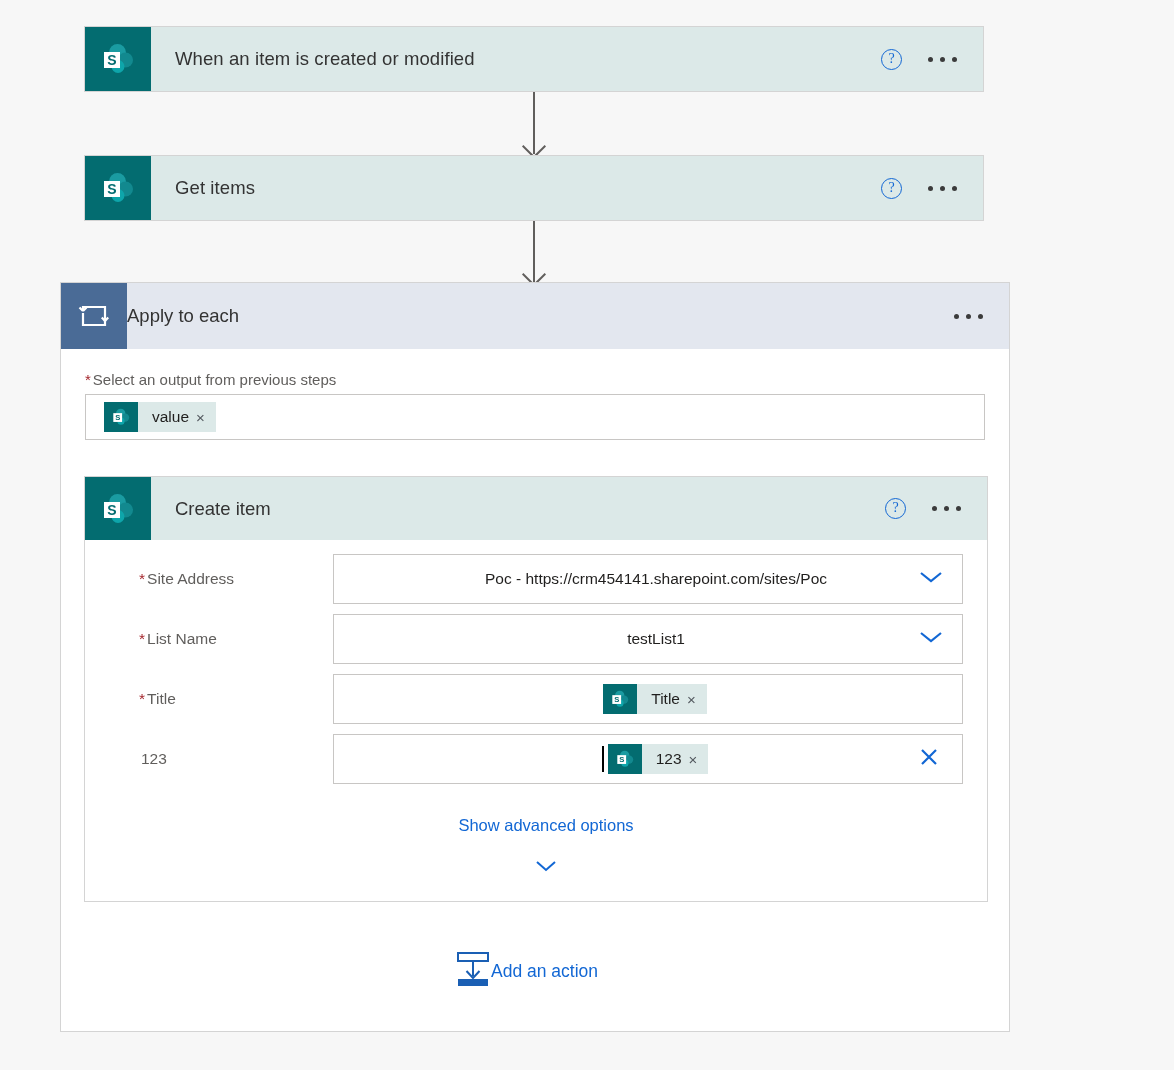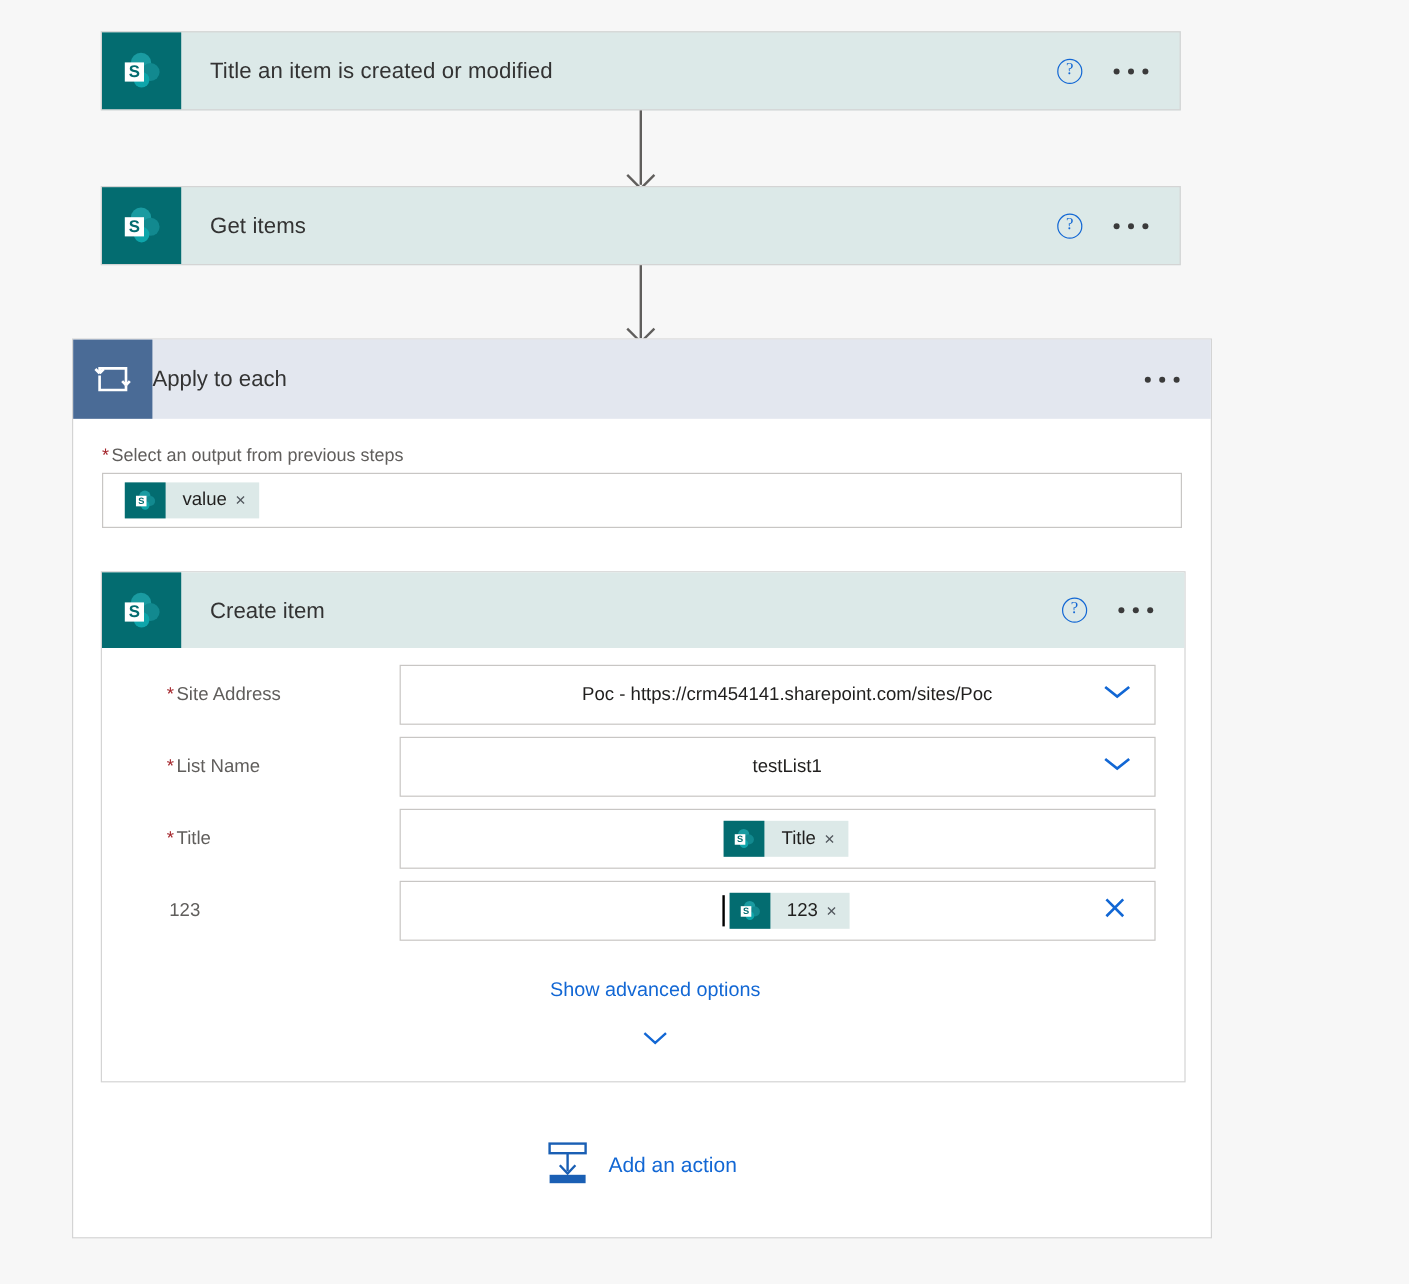--- a/index.html
+++ b/index.html
@@ -268,21 +268,21 @@
     flex-direction: column;
   }
 
   
   .add-action {
     position: absolute;
     left: 455px;
     top: 950px;
     display: flex;
     align-items: center;
-    gap: 16px;
+    gap: 0;
     cursor: pointer;
   }
   .add-action-label {
     font-size: 17.5px;
     color: #1267d4;
   }
 </style>
 </head>
 <body>
 
@@ -291,21 +291,21 @@
   <div class="card" style="left:84px; top:26px; width:900px;">
     <div class="card-icon">
       <svg class="sp-glyph" width="40" height="40" viewBox="0 0 40 40" aria-hidden="true">
         <circle cx="19.5" cy="13.5" r="8.5" fill="#1a9ba1"></circle>
         <circle cx="27.5" cy="21" r="7.5" fill="#12898f"></circle>
         <circle cx="20" cy="27.5" r="6.5" fill="#0ea5aa"></circle>
         <rect x="6" y="13" width="16" height="16" fill="#ffffff"></rect>
         <text x="14" y="25.5" font-family="Liberation Sans, sans-serif" font-size="14" font-weight="bold" fill="#036c70" text-anchor="middle">S</text>
       </svg>
     </div>
-    <div class="card-title">Title an item is created or modified</div>
+    <div class="card-title">When an item is created or modified</div>
     <div class="card-actions">
       <div class="help-icon">?</div>
       <div class="ellipsis">
         <i></i>
           <i></i>
           <i></i>
       </div>
     </div>
   </div>
 

